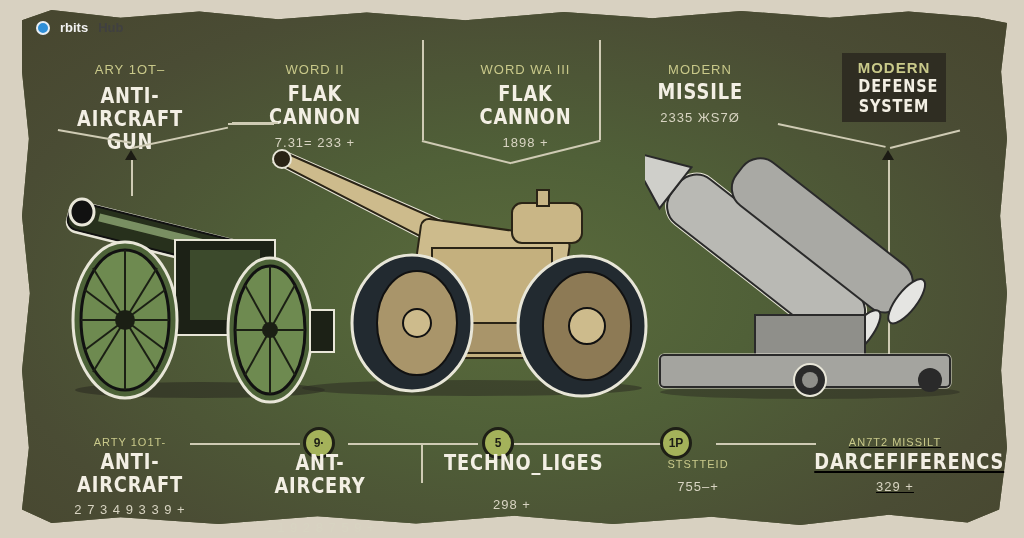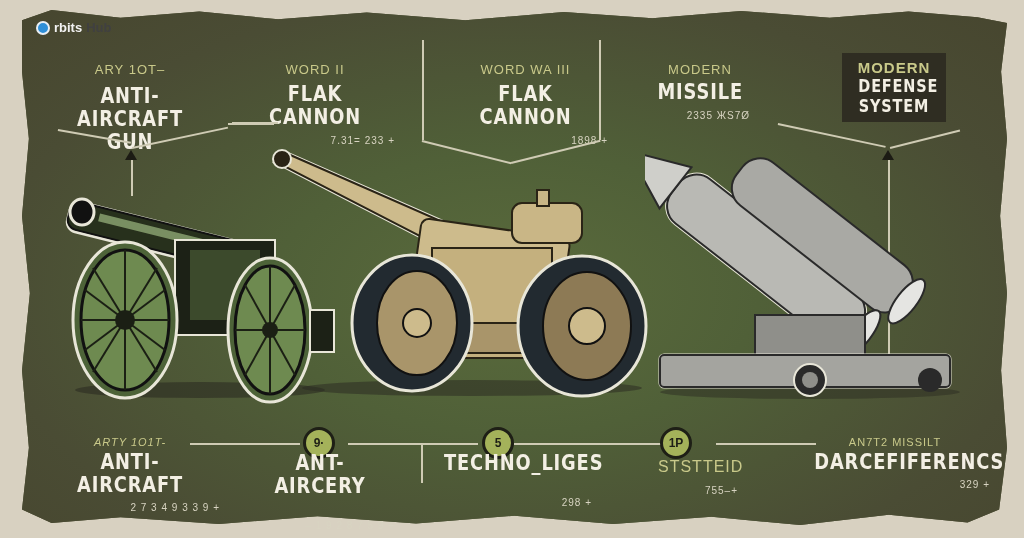--- a/index.html
+++ b/index.html
@@ -2,27 +2,27 @@
 <html><head>
 <meta charset="utf-8">
 <style>
   html,body{margin:0;padding:0;}
   body{width:1024px;height:538px;overflow:hidden;background:#d9d3c4;font-family:"Liberation Sans",sans-serif;}
   .frame{position:relative;width:1024px;height:538px;background:#d8d1c1;}
   .board{position:absolute;left:22px;top:10px;width:985px;height:515px;background:#4f5236;
     background-image:radial-gradient(ellipse at 50% 55%, #5a6b3c 0%, #506038 35%, #4a4c34 75%, #47462f 100%);
     clip-path:polygon(0% 2%,3% 0%,10% 1.5%,18% 0.3%,26% 1.8%,35% 0.5%,45% 2%,55% 0.4%,64% 1.6%,73% 0.2%,82% 1.5%,90% 0.3%,97% 1.4%,100% 2.5%,99.4% 12%,100% 25%,99.3% 40%,100% 55%,99.4% 70%,100% 85%,99.2% 97%,96% 99.5%,88% 98%,79% 100%,70% 98.4%,60% 99.8%,50% 98.2%,40% 99.7%,30% 98.3%,20% 99.8%,10% 98.5%,3% 99.6%,0% 97%,0.7% 85%,0% 70%,0.8% 55%,0% 40%,0.7% 25%,0% 12%);}
   .abs{position:absolute;}
-  .logo{left:36px;top:20px;display:flex;align-items:center;gap:4px;font-size:13px;font-weight:bold;}
+  .logo{left:36px;top:20px;display:flex;align-items:center;gap:10px;font-size:13px;font-weight:bold;}
   .logo .globe{width:14px;height:14px;border-radius:50%;background:#2f8fd8;border:2px solid #e8eef4;box-sizing:border-box;}
   .logo .w{color:#f2f2f2;}
   .logo .b{color:#404040;}
   .sub{color:#c9c98a;font-size:13px;letter-spacing:1px;text-align:center;}
   .title{color:#f3efe4;font-family:"DejaVu Sans",sans-serif;font-weight:bold;font-size:21px;letter-spacing:1px;text-align:center;line-height:23px;transform:scaleX(0.85);}
-  .small{color:#d8d4c2;font-size:10px;letter-spacing:1px;text-align:right;}
+  .small{color:#d8d4c2;font-size:13px;letter-spacing:1px;text-align:center;}
   .line{position:absolute;background:#cfcbb4;height:1.5px;}
   .vline{position:absolute;background:#cfcbb4;width:1.5px;}
   .badge-box{background:#2f2d22;padding:6px 10px;}
   .circle{position:absolute;width:26px;height:26px;border-radius:50%;background:#a4b25a;border:3px solid #1e1f16;color:#1e1f16;font-weight:bold;font-size:12px;display:flex;align-items:center;justify-content:center;}
   .arrow{position:absolute;width:0;height:0;border-left:6px solid transparent;border-right:6px solid transparent;border-bottom:10px solid #1c1b14;}
 </style>
 </head>
 <body>
 
 <div class="frame">
@@ -154,34 +154,34 @@
   <div class="line" style="left:348px;top:443px;width:130px;"></div>
   <div class="line" style="left:514px;top:443px;width:168px;"></div>
   <div class="line" style="left:716px;top:443px;width:100px;"></div>
   <div class="vline" style="left:421px;top:443px;height:40px;"></div>
 
   <div class="circle" style="left:303px;top:427px;">9·</div>
   <div class="circle" style="left:482px;top:427px;">5</div>
   <div class="circle" style="left:660px;top:427px;">1P</div>
 
   <div class="abs" style="left:40px;top:436px;width:180px;">
-    <div class="sub" style="font-size:11px;font-style:italic;">ARTY 1O1T-</div>
+    <div class="sub" style="font-size:11px;">ARTY 1O1T-</div>
     <div class="title" style="margin-top:3px;">ANTI-AIRCRAFT</div>
     <div class="small" style="margin-top:5px;">2 7 3 4  9 3 3 9 +</div>
   </div>
   <div class="abs" style="left:245px;top:452px;width:150px;">
     <div class="title">ANT-AIRCERY</div>
     <div class="small" style="margin-top:22px;">– 1 9 2 8  7 5 9 +</div>
   </div>
   <div class="abs" style="left:432px;top:452px;width:160px;">
     <div class="title">TECHNO_LIGES</div>
     <div class="small" style="margin-top:22px;">298 +</div>
   </div>
   <div class="abs" style="left:658px;top:458px;width:80px;">
-    <div class="sub" style="font-size:16px;">STSTTEID</div>
+    <div class="sub" style="font-size:11px;">STSTTEID</div>
     <div class="small" style="margin-top:9px;">755–+</div>
   </div>
-  <div class="abs" style="left:800px;top:436px;width:190px;">
+  <div class="abs" style="left:800px;top:436px;width:190px;text-decoration:underline;">
     <div class="sub" style="font-size:11px;">AN7T2 MISSILT</div>
     <div class="title" style="margin-top:3px;">DARCEFIFERENCS</div>
     <div class="small" style="margin-top:5px;">329 +</div>
   </div>
 </div>
 
 </body></html>

